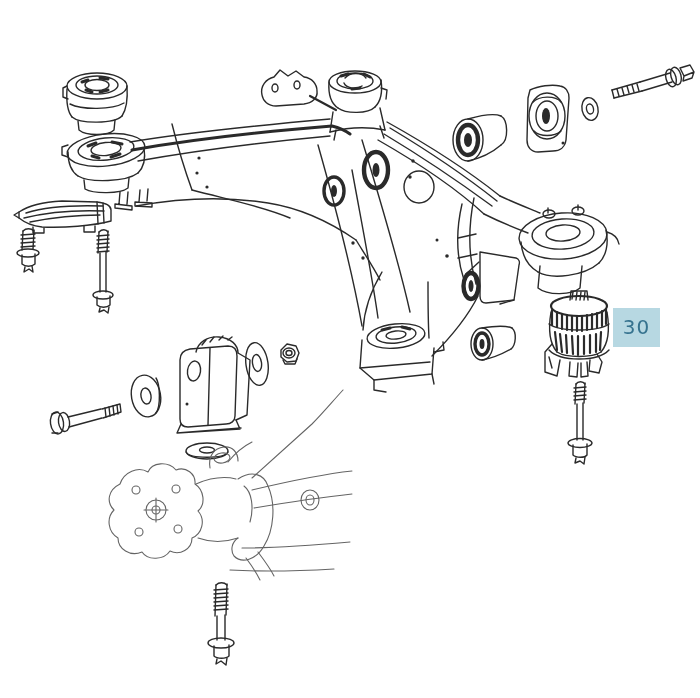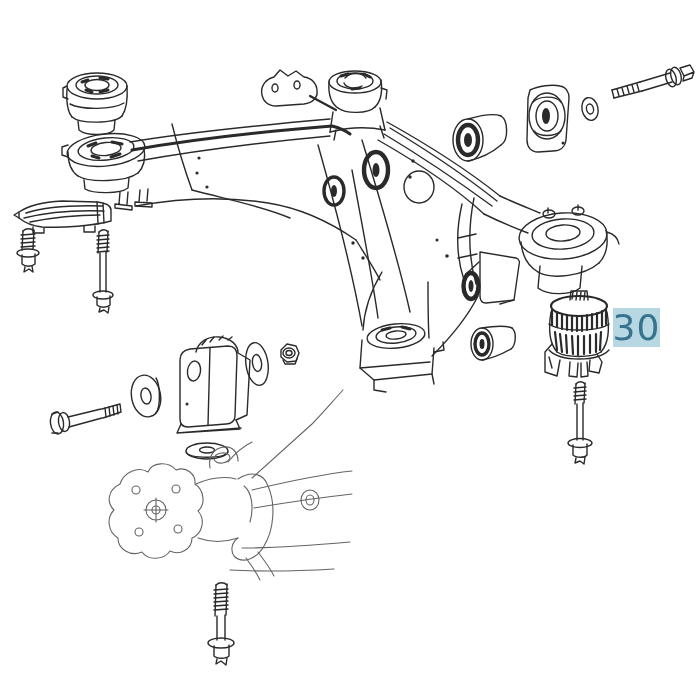--- a/index.html
+++ b/index.html
@@ -9,21 +9,21 @@
   
   .ln{fill:none;stroke:#2a2a2a;stroke-width:1.4;stroke-linecap:round;stroke-linejoin:round;}
   .w2{stroke-width:2.2;}
   .w3{stroke-width:3;}
   .ring{fill:none;stroke:#2a2a2a;stroke-width:4.4;}
   .ring2{fill:none;stroke:#2a2a2a;stroke-width:3.4;}
   .fl{fill:#2a2a2a;stroke:none;}
   .faint{fill:none;stroke:#646464;stroke-width:1.1;stroke-linecap:round;stroke-linejoin:round;}
   .callout{position:absolute;left:613px;top:308px;width:47px;height:39px;
            background:#b7d8e2;color:#36738f;display:flex;align-items:flex-end;justify-content:center;
-           font-size:36px;line-height:39px;letter-spacing:1px;}
+           font-size:20px;line-height:39px;letter-spacing:1px;}
 </style>
 </head>
 <body>
 
 <div class="stage">
 <svg width="700" height="698" viewBox="0 0 700 698">
 
   <g>
 
     <path class="ln" d="M130,142 C190,132 250,126 330,119"></path>

